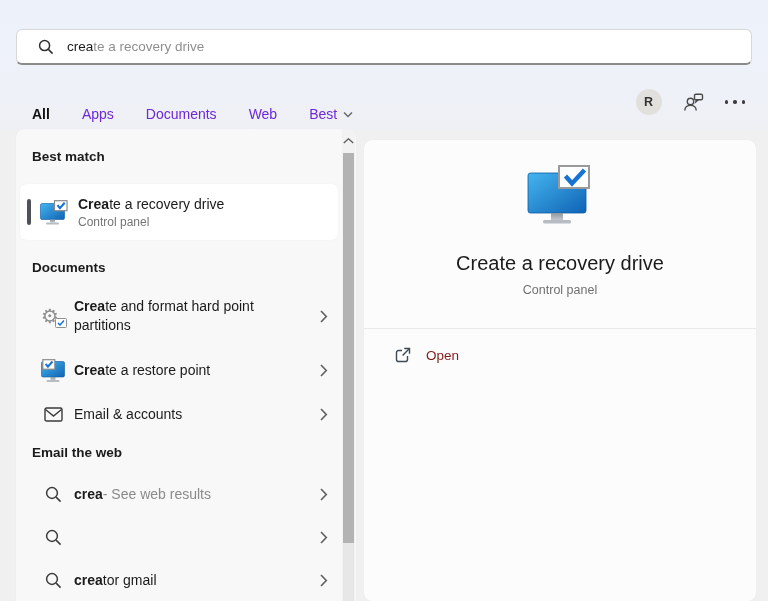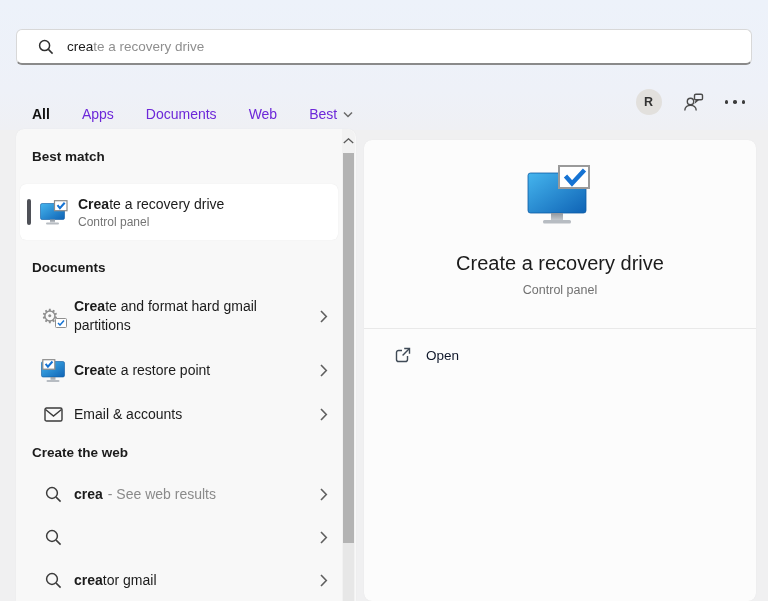--- a/index.html
+++ b/index.html
@@ -44,40 +44,40 @@
   .bm-accent{position:absolute;left:7px;top:15px;width:3.5px;height:26px;border-radius:2px;background:#4f5158;}
   .bm-icon{margin-left:6px;margin-right:10px;display:flex;}
   .bm-title{font-size:14px;color:#1b1b1b;line-height:18px;}
   .bm-sub{font-size:12px;color:#757575;margin-top:2px;}
   .match{font-weight:700;}
   
   .row{position:absolute;left:4px;width:322px;display:flex;align-items:center;
     padding-left:20px;box-sizing:border-box;cursor:pointer;border-radius:5px;}
   .row .row-icon{width:26px;display:flex;justify-content:center;margin-right:8px;flex:0 0 26px;}
   .row .row-text{font-size:14px;color:#1b1b1b;line-height:19px;max-width:215px;}
-  .row .row-suffix{color:#8a8a8a;margin-left:5px;}
+  .row .row-suffix{color:#8a8a8a;}
   .row .row-suffix:empty{display:none;margin:0;}
   .row .chev{margin-left:auto;margin-right:14px;display:flex;}
   .gear-wrap{position:relative;width:24px;height:24px;}
   .gear-glyph{font-family:"DejaVu Sans",sans-serif;font-size:20px;color:#8f8f8f;line-height:24px;}
   .gear-check{position:absolute;right:-2px;bottom:0;width:12px;height:10px;background:#fff;
     border:1px solid #8f8f8f;border-radius:1.5px;box-sizing:border-box;display:flex;align-items:center;justify-content:center;}
   
   .scrollbar{position:absolute;left:326px;top:0;width:13px;height:472px;background:#f2f2f2;border-radius:0 8px 0 0;}
   .sb-up{position:absolute;left:0;top:5px;width:13px;height:14px;display:flex;align-items:center;justify-content:center;cursor:pointer;}
   .sb-thumb{position:absolute;left:1px;top:24px;width:11px;height:390px;background:#b3b3b3;cursor:pointer;}
   .sb-track-bottom{position:absolute;left:1px;top:414px;width:11px;height:58px;background:#e7e7e7;}
   
   .rp-hero{position:absolute;left:0;top:24px;width:392px;display:flex;justify-content:center;}
   .rp-title{position:absolute;left:0;top:112px;width:392px;text-align:center;font-size:20px;color:#1b1b1b;}
   .rp-sub{position:absolute;left:0;top:143px;width:392px;text-align:center;font-size:12.5px;color:#717171;}
   .rp-divider{position:absolute;left:0;top:188px;width:392px;height:1px;background:#e9e9e9;}
   .rp-open{position:absolute;left:0;top:196px;width:392px;height:38px;display:flex;align-items:center;
     padding-left:31px;box-sizing:border-box;cursor:pointer;}
-  .rp-open .open-label{font-size:13.5px;color:#0f172a;margin-left:15px;}
+  .rp-open .open-label{font-size:13.5px;color:#7f1d1d;margin-left:15px;}
 </style>
 </head>
 <body>
 
 <svg width="0" height="0" style="position:absolute">
   <defs>
     <linearGradient id="scr" x1="0" y1="0" x2="1" y2="1">
       <stop offset="0" stop-color="#45b5ee"></stop>
         <stop offset="1" stop-color="#0f63b5"></stop>
     </linearGradient>
@@ -173,21 +173,21 @@
     <span class="row-icon">
       <span class="gear-wrap">
         <span class="gear-glyph">⚙</span>
         <span class="gear-check">
           <svg width="8" height="6" viewBox="0 0 8 6" fill="none" stroke="#1673d3" stroke-width="1.5">
               <path d="M1 3 l2 2 l4 -4.5"></path>
             </svg>
         </span>
       </span>
     </span>
-    <span class="row-text"><span class="match">Crea</span><span>te and format hard gmail partitions</span></span>
+    <span class="row-text"><span class="match">Crea</span><span>te and format hard point partitions</span></span>
     <span class="chev">
       <svg width="8" height="13" viewBox="0 0 8 13" fill="none" stroke="#5f5f5f" stroke-width="1.6">
           <polyline points="1,1 6.3,6.5 1,12"></polyline>
         </svg>
     </span>
   </div>
 
   <div class="row" style="top:266px;height:38px">
     <span class="row-icon">
       <svg width="19" height="15" viewBox="0 0 19 15" fill="none" stroke="#3a3a3a" stroke-width="1.4">
@@ -214,21 +214,21 @@
       </svg>
     </span>
     <span class="row-text"><span class="match">Crea</span><span>te a restore point</span></span>
     <span class="chev">
       <svg width="8" height="13" viewBox="0 0 8 13" fill="none" stroke="#5f5f5f" stroke-width="1.6">
           <polyline points="1,1 6.3,6.5 1,12"></polyline>
         </svg>
     </span>
   </div>
 
-  <div class="section-header" style="top:316px">Create the web</div>
+  <div class="section-header" style="top:316px">Email the web</div>
 
   <div class="row" style="top:347px;height:36px">
     <span class="row-icon">
       <svg width="17" height="17" viewBox="0 0 17 17" fill="none" stroke="#3c3c3c" stroke-width="1.5">
         <circle cx="7" cy="7" r="5.4"></circle>
           <line x1="11.1" y1="11.1" x2="15.6" y2="15.6"></line>
       </svg>
     </span>
     <span class="row-text"><span class="match">crea</span><span></span><span class="row-suffix">- See web results</span></span>
     <span class="chev">

